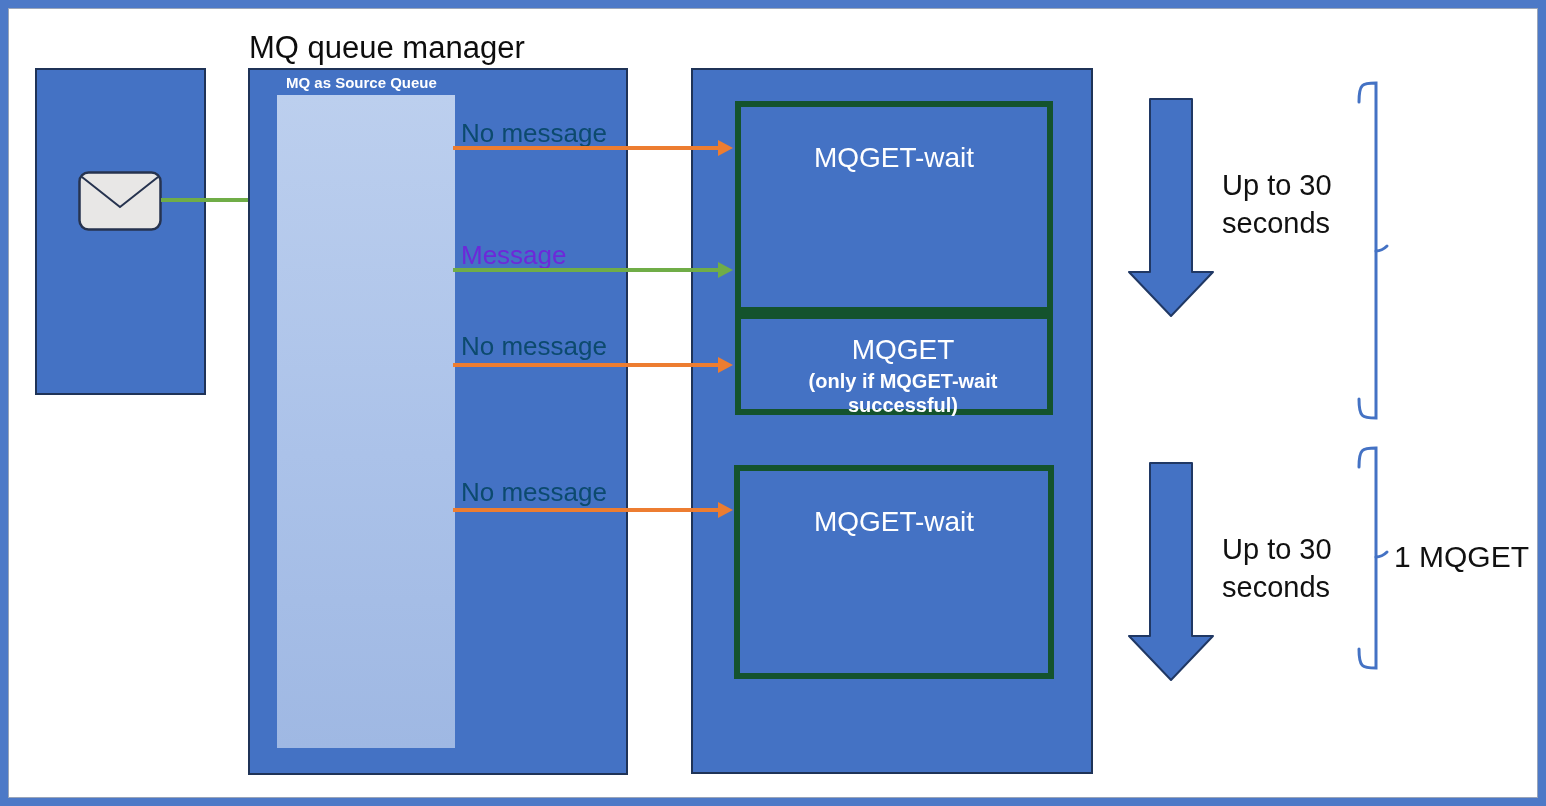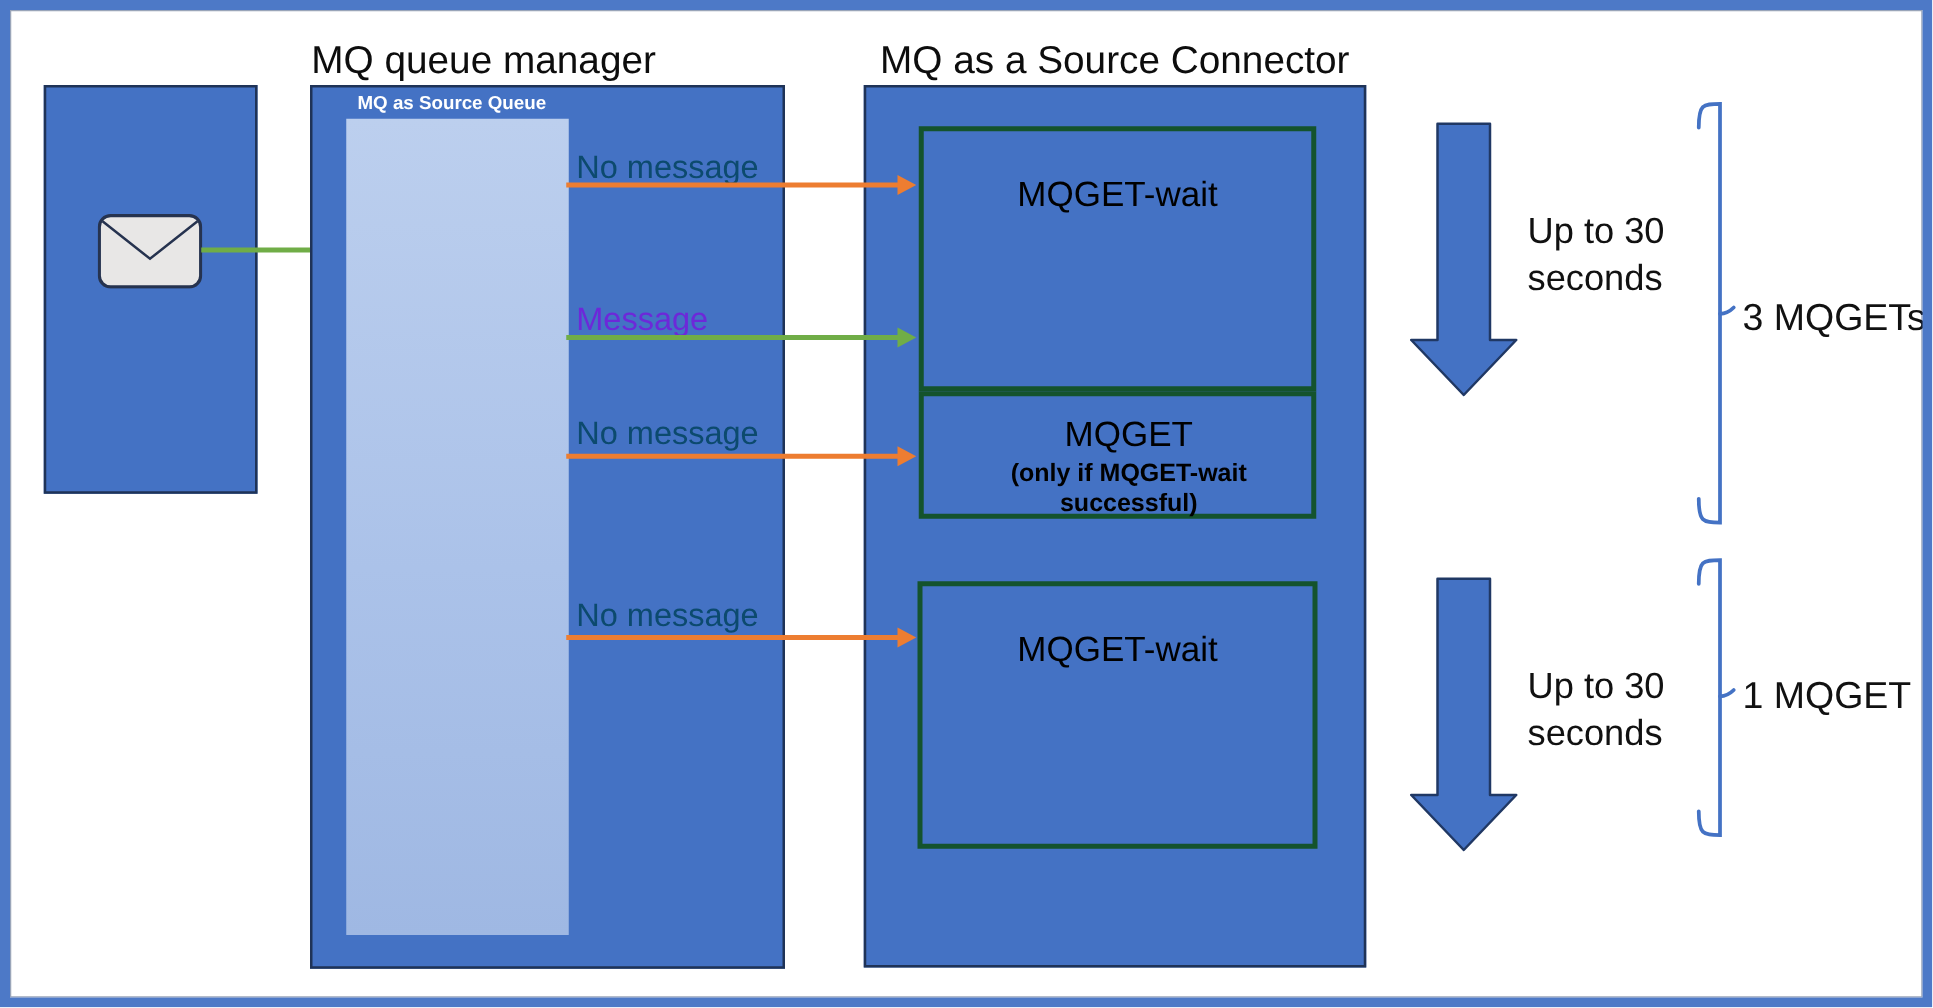--- a/index.html
+++ b/index.html
@@ -26,21 +26,21 @@
   .queue-label{
     position:absolute;left:36px;top:4px;color:#ffffff;font-size:15px;font-weight:bold;white-space:nowrap;
   }
   .queue-col{
     position:absolute;left:27px;top:25px;width:178px;height:653px;
     background:linear-gradient(180deg,#bccfee 0%,#abc2e9 55%,#9fb8e3 100%);
   }
   
   .conn-box{left:691px;top:68px;width:402px;height:706px;}
   .inner-box{
-    position:absolute;border:4px solid #14532d;box-sizing:border-box;color:#000000;
+    position:absolute;border:6px solid #14532d;box-sizing:border-box;color:#ffffff;
     text-align:center;
   }
   .inner-box .big{font-size:28px;line-height:30px;}
   .inner-box .sub{font-size:20px;font-weight:600;line-height:24px;margin-top:4px;}
   .ib1{left:42px;top:31px;width:318px;height:212px;padding-top:36px;}
   .ib2{left:42px;top:243px;width:318px;height:102px;padding-top:16px;padding-left:18px;}
   .ib3{left:41px;top:395px;width:320px;height:214px;padding-top:36px;}
   
   .harrow{position:absolute;height:16px;}
   .harrow .line{position:absolute;top:6px;left:0;right:12px;height:4px;}
@@ -62,21 +62,20 @@
   .bracket-label{position:absolute;left:1394px;font-size:30px;color:#111111;white-space:nowrap;}
 </style>
 </head>
 <body>
 
 <div class="canvas">
 
   <div class="frame"></div>
 
   <div class="section-title" style="left:249px;top:30px;">MQ queue manager</div>
-  <div class="section-title" style="left:704px;top:30px;">MQ as a Source Connector</div>
 
   <div class="bluebox app-box"></div>
   <div class="envelope">
     <svg width="84" height="60" viewBox="0 0 84 60">
       <rect x="1.5" y="1.5" width="81" height="57" rx="9" fill="#E8E7E6" stroke="#26334f" stroke-width="2.5"></rect>
       <polyline points="4,6 42,36 80,6" fill="none" stroke="#26334f" stroke-width="2"></polyline>
     </svg>
   </div>
 
   <div class="harrow green" style="left:161px;top:192px;width:184px;">
@@ -135,21 +134,20 @@
     <div>Up to 30</div>
     <div>seconds</div>
   </div>
 
   <div class="bracket" style="left:1354px;top:78px;height:346px;">
     <svg width="36" height="346" viewBox="0 0 36 346">
       <path d="M5 24 C5 6 8 5 22 5 L22 340 C8 340 5 339 5 321" fill="none" stroke="#4472C4" stroke-width="3" stroke-linecap="round"></path>
       <path d="M22 173 C27 173 30 171 33 168" fill="none" stroke="#4472C4" stroke-width="3" stroke-linecap="round"></path>
     </svg>
   </div>
-  <div class="bracket-label" style="top:238px;">3 MQGETs</div>
 
   <div class="big-arrow" style="left:1126px;top:461px;">
     <svg width="90" height="222" viewBox="0 0 90 222">
       <polygon points="24,2 66,2 66,175 87,175 45,219 3,175 24,175" fill="#4472C4" stroke="#203864" stroke-width="2" stroke-linejoin="round"></polygon>
     </svg>
   </div>
   <div class="duration" style="top:530px;">
     <div>Up to 30</div>
     <div>seconds</div>
   </div>

